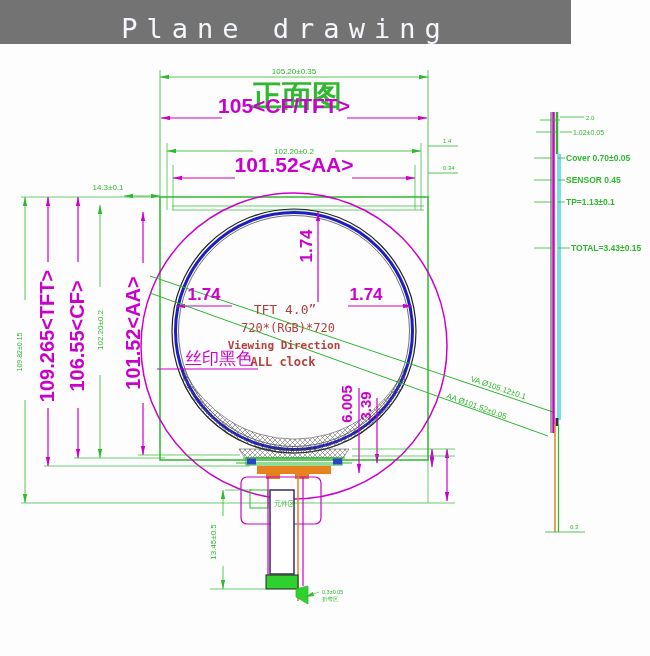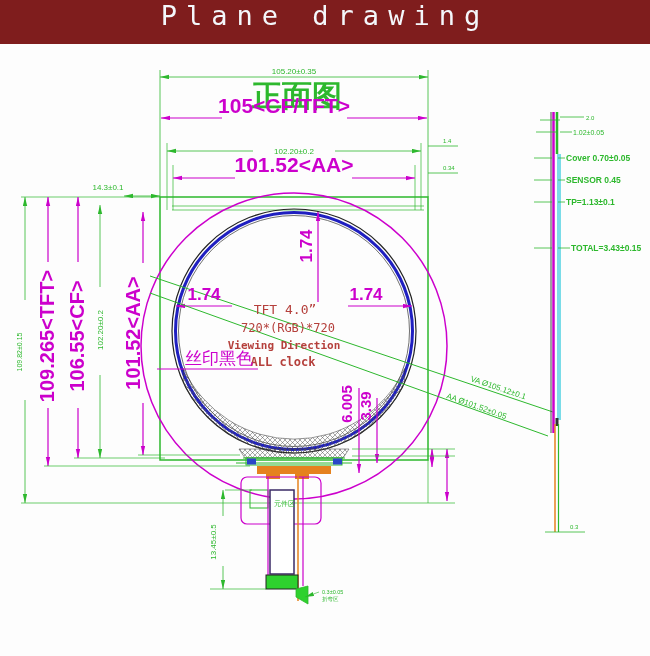--- a/index.html
+++ b/index.html
@@ -1,19 +1,19 @@
 <!DOCTYPE html>
 <html><head>
 <meta charset="utf-8">
 <style>
   html,body{margin:0;padding:0;background:#fff;}
   #stage{position:relative;width:650px;height:656px;background:#fdfdfd;overflow:hidden;
          font-family:"Liberation Sans",sans-serif;}
-  #hdr{position:absolute;top:0;left:0;width:650px;height:44px;background:#7f1d1d;
-       display:flex;align-items:flex-start;justify-content:center;z-index:1;}
+  #hdr{position:absolute;top:0;left:0;width:571px;height:44px;background:#737373;
+       display:flex;align-items:flex-end;justify-content:center;z-index:1;}
   #hdr span{color:#f4f7fb;font-family:"DejaVu Sans Mono",monospace;font-size:27px;
        letter-spacing:9px;white-space:nowrap;}
   svg{position:absolute;top:0;left:0;z-index:2;}
   text{white-space:pre;}
   .tg{fill:#2db82d}.tm{fill:#cc00cc}.tr{fill:#b5403c}
   .fs{font-family:"Liberation Sans",sans-serif}
   .fm{font-family:"DejaVu Sans Mono",monospace}
   .lg{stroke:#2db82d;fill:none}
   .lm{stroke:#cc00cc;fill:none}
   .b{font-weight:bold}

